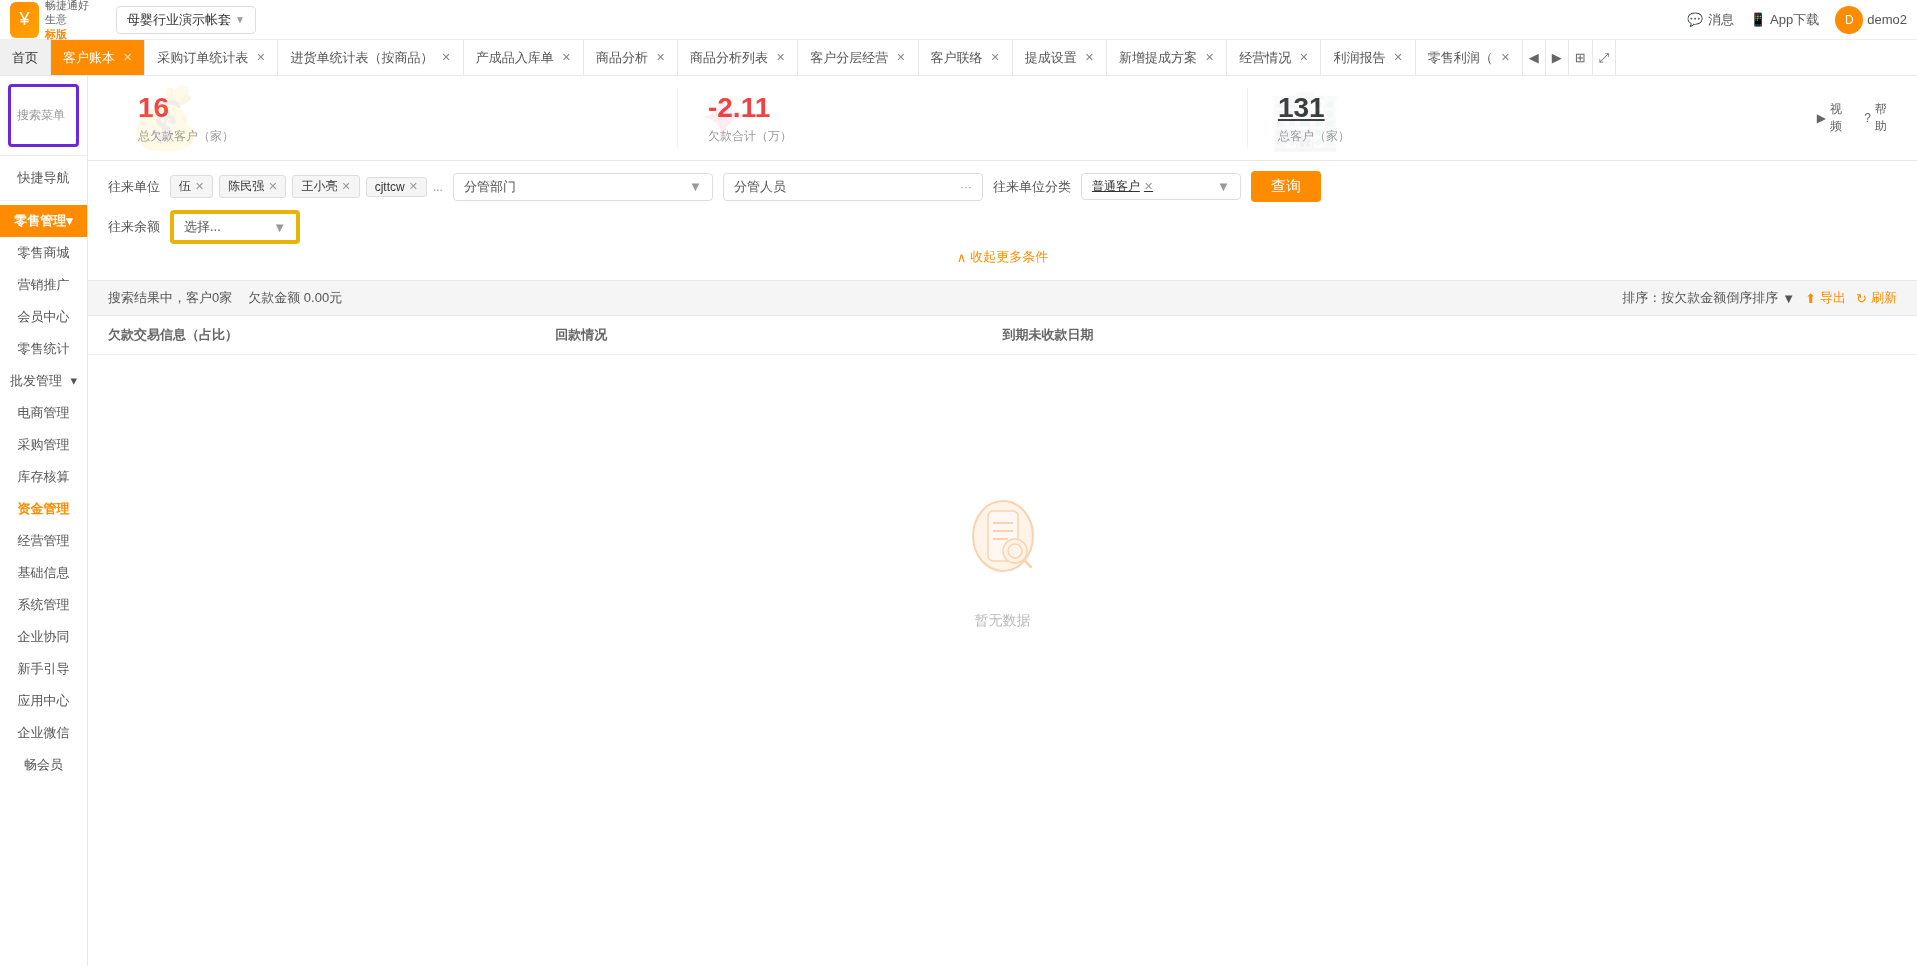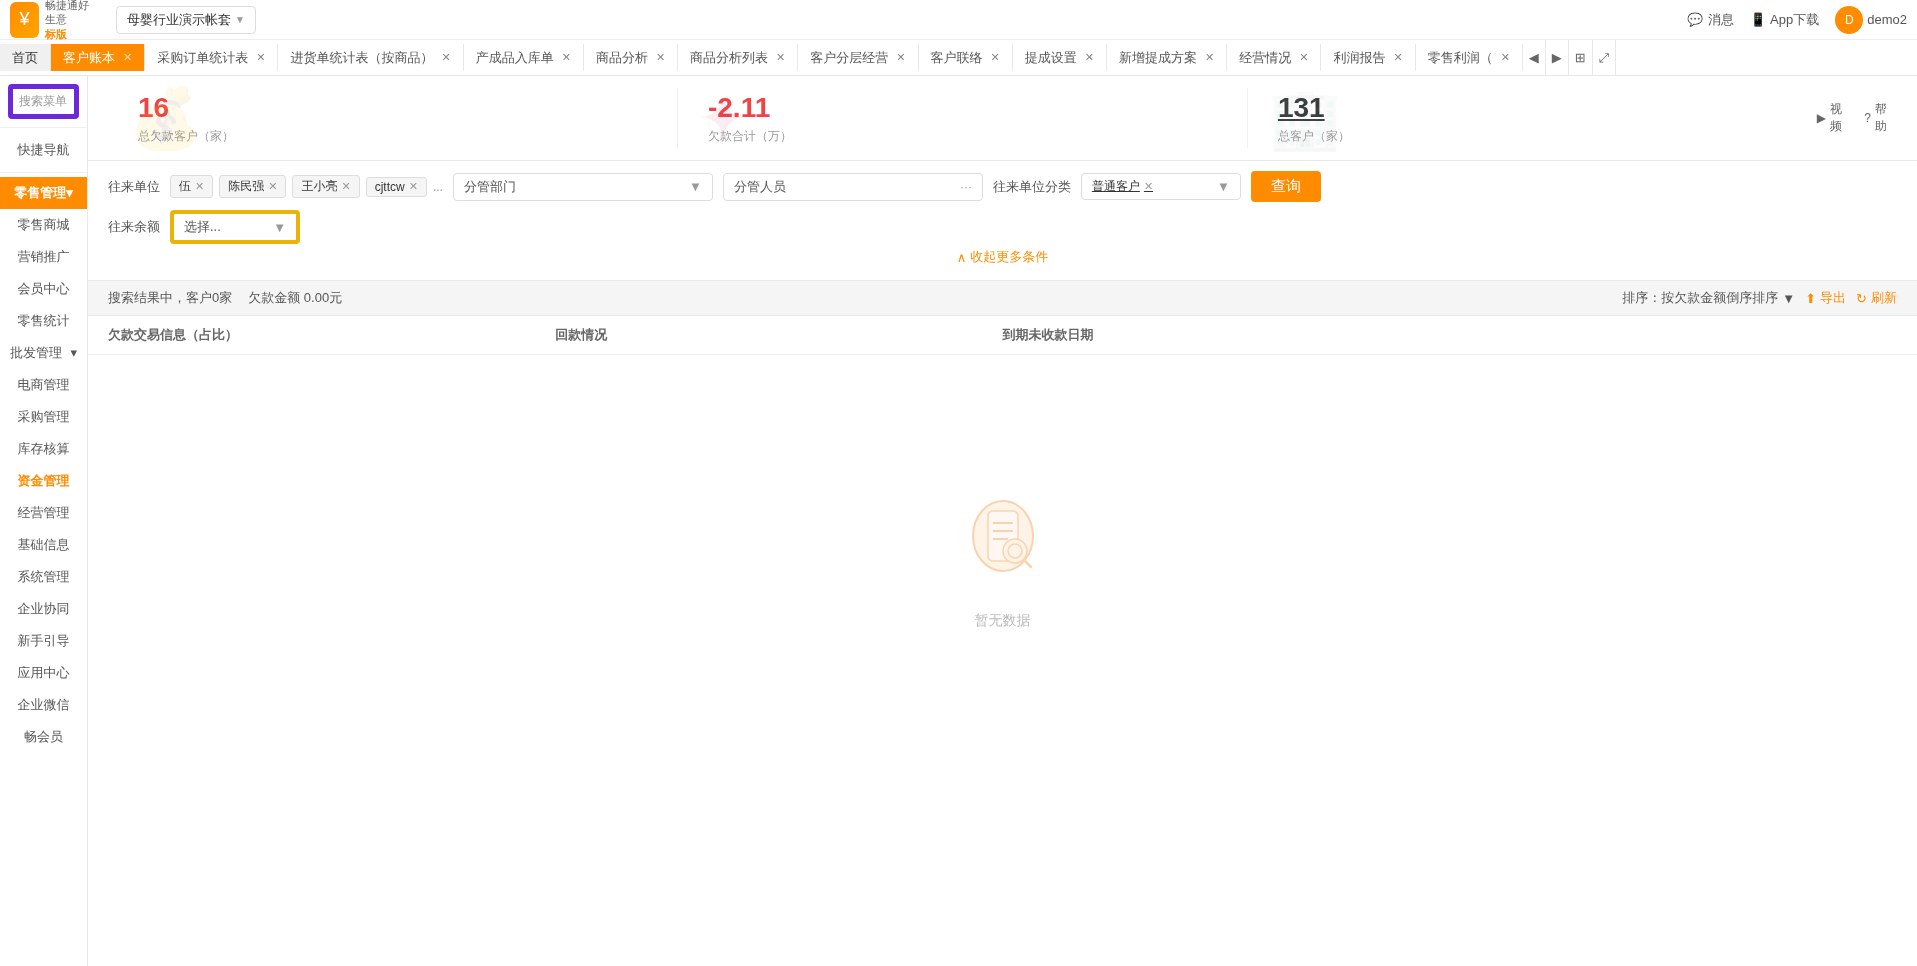--- a/index.html
+++ b/index.html
@@ -11,33 +11,33 @@
     .logo-area { display: flex; align-items: center; gap: 6px; width: 88px; }
     .logo-icon { width: 36px; height: 36px; background: linear-gradient(135deg, #ff8c00, #ffa500); border-radius: 6px; display: flex; align-items: center; justify-content: center; color: white; font-size: 18px; }
     .logo-text { font-size: 11px; color: #666; line-height: 1.3; }
     .workspace-selector { display: flex; align-items: center; gap: 4px; padding: 4px 10px; border: 1px solid #ddd; border-radius: 4px; cursor: pointer; font-size: 13px; color: #333; margin-left: 10px; }
     .header-right { display: flex; align-items: center; gap: 16px; }
     .header-btn { display: flex; align-items: center; gap: 4px; color: #555; font-size: 13px; cursor: pointer; }
     .avatar { width: 28px; height: 28px; border-radius: 50%; background: #ff8c00; display: flex; align-items: center; justify-content: center; color: white; font-size: 12px; }
 
     
     .tab-bar { background: #fff; display: flex; align-items: center; height: 36px; border-bottom: 1px solid #e8e8e8; padding: 0; overflow: hidden; }
-    .tab { display: flex; align-items: center; height: 27px; padding: 0 12px; font-size: 13px; color: #555; cursor: pointer; border-right: 1px solid #e8e8e8; white-space: nowrap; gap: 4px; }
+    .tab { display: flex; align-items: center; height: 36px; padding: 0 12px; font-size: 13px; color: #555; cursor: pointer; border-right: 1px solid #e8e8e8; white-space: nowrap; gap: 4px; }
     .tab.active { background: #ff8c00; color: #fff; }
     .tab.home { background: #f0f0f0; color: #333; }
     .tab-close { font-size: 11px; color: inherit; opacity: 0.7; margin-left: 4px; }
     .tab-nav-btn { padding: 0 6px; height: 36px; display: flex; align-items: center; justify-content: center; cursor: pointer; color: #666; border-right: 1px solid #e8e8e8; }
 
     
     .main-layout { display: flex; flex: 1; overflow: hidden; }
 
     
     .sidebar { width: 88px; background: #fff; border-right: 1px solid #e8e8e8; display: flex; flex-direction: column; overflow-y: auto; }
     .sidebar-search { padding: 8px; border-bottom: 1px solid #f0f0f0; }
-    .sidebar-search-btn { width: 100%; background: none; border: 5px solid #6d28d9; border-radius: 4px; padding: 4px 6px; font-size: 12px; color: #999; cursor: pointer; text-align: left; }
+    .sidebar-search-btn { width: 100%; background: none; border: 3px solid #6d28d9; border-radius: 4px; padding: 20px 6px; font-size: 12px; color: #999; cursor: pointer; text-align: left; }
     .sidebar-nav { padding: 4px 0; border-bottom: 1px solid #f0f0f0; }
     .sidebar-item { display: flex; align-items: center; justify-content: center; height: 36px; font-size: 13px; color: #555; cursor: pointer; padding: 0 8px; }
     .sidebar-section { padding: 4px 0; }
     .sidebar-section-item { display: flex; align-items: center; justify-content: center; height: 32px; font-size: 13px; color: #555; cursor: pointer; padding: 0 8px; text-align: center; line-height: 1.3; }
     .sidebar-section-item.active { background: #ff8c00; color: #fff; font-weight: bold; }
     .sidebar-section-item.has-arrow { display: flex; flex-direction: row; justify-content: space-between; padding: 0 10px; }
 
     
     .content { flex: 1; display: flex; flex-direction: column; overflow: hidden; }
 

